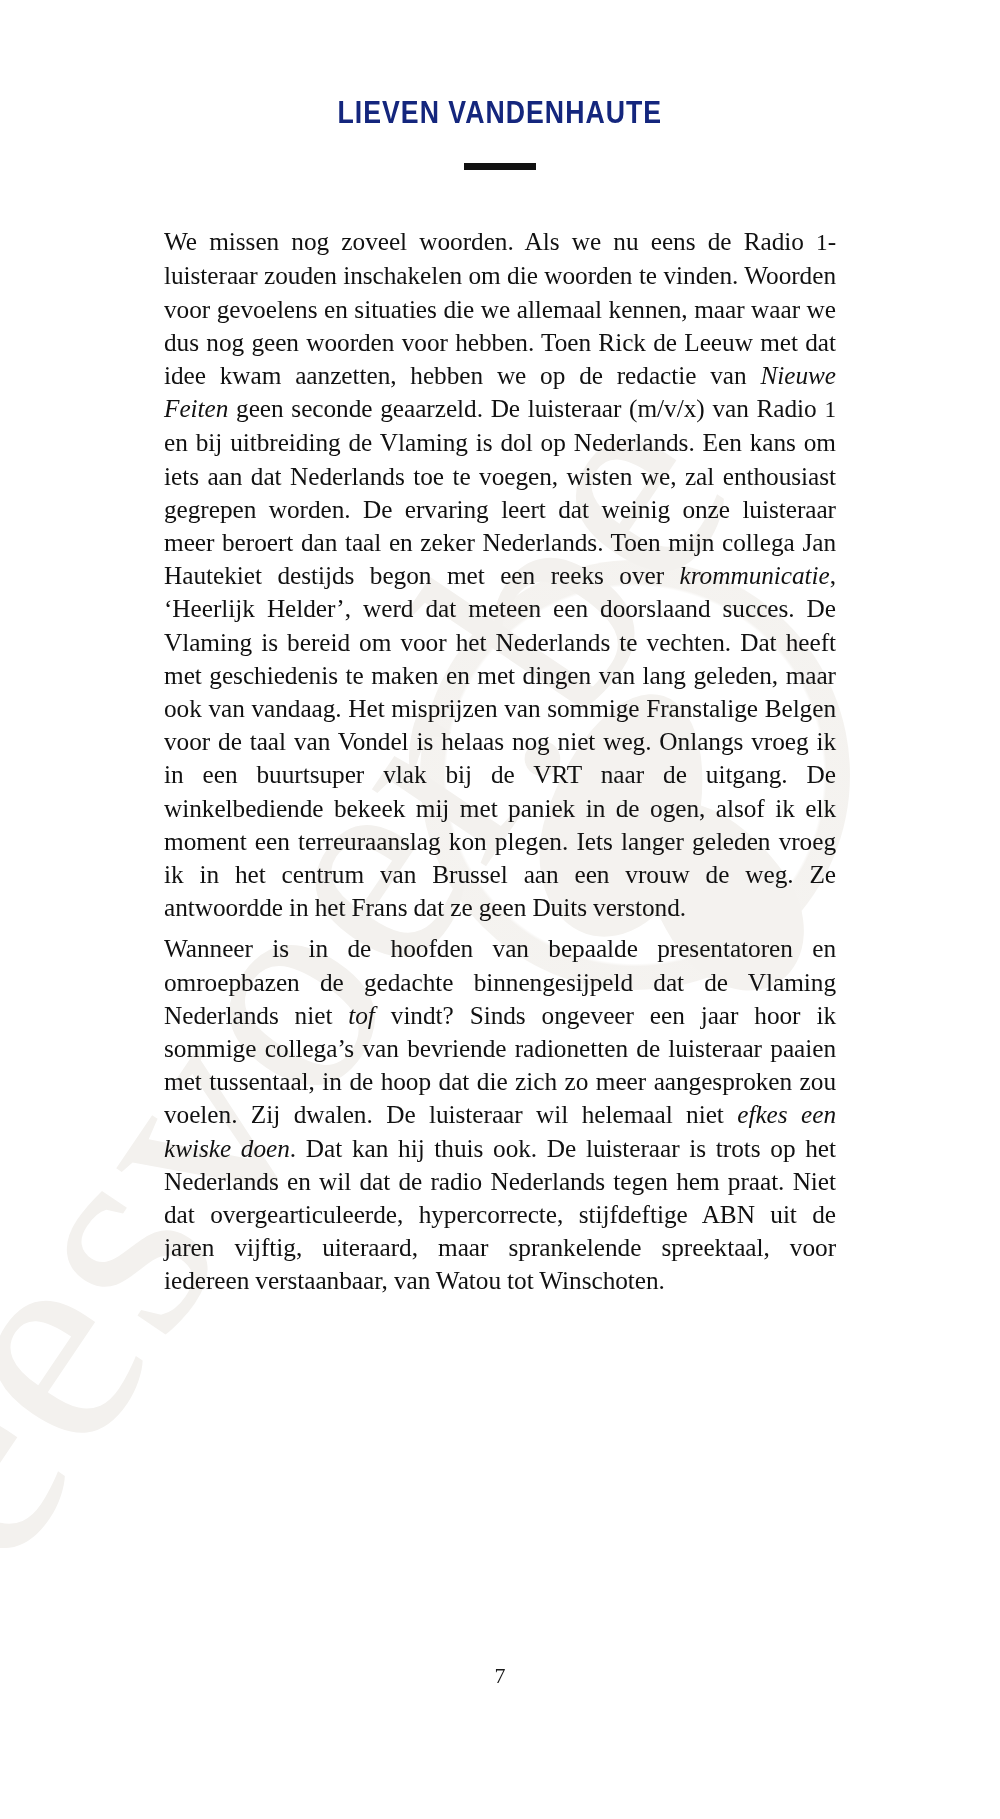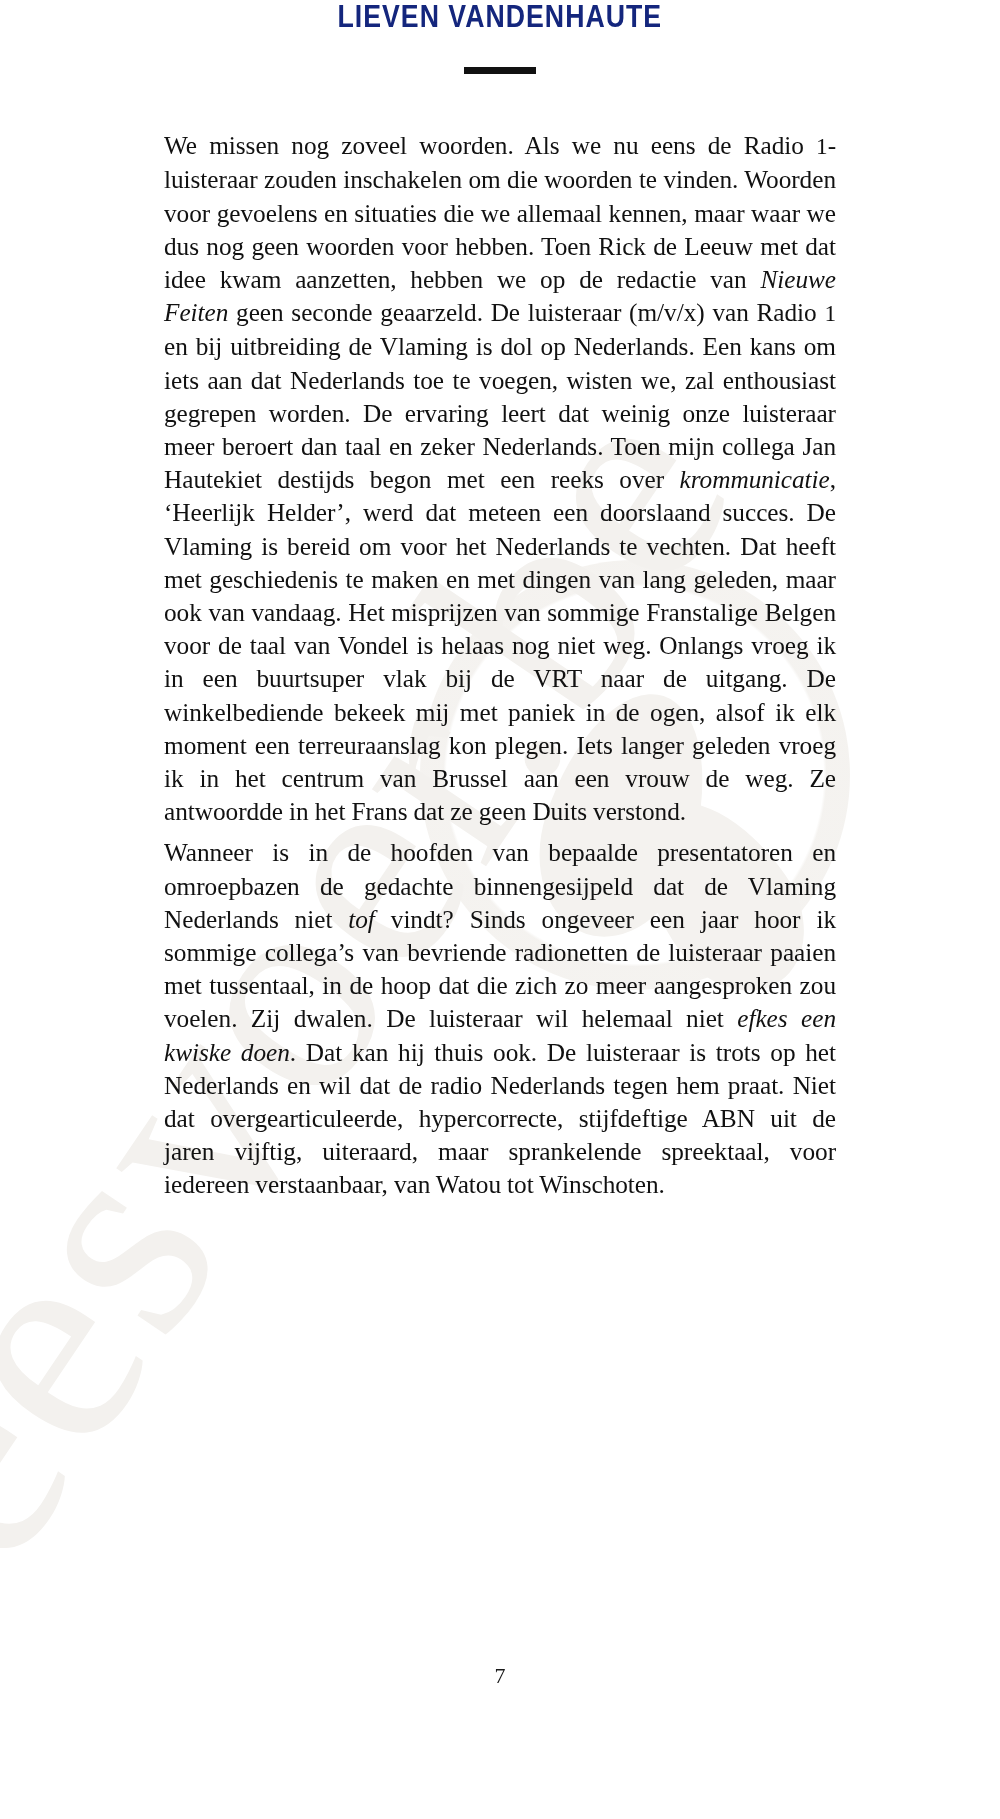--- a/index.html
+++ b/index.html
@@ -71,20 +71,21 @@
     position: relative;
     z-index: 2;
     width: 1000px;
     height: 1819px;
     box-sizing: border-box;
     padding: 0;
   }
 
   .chapter-head {
     text-align: center;
+    padding-top: 96px;
   }
   .chapter-title {
     font-family: "Liberation Sans", "DejaVu Sans", sans-serif;
     font-weight: 700;
     font-size: 31px;
     letter-spacing: 1.2px;
     color: #14267d;
     transform: scaleX(.86);
     transform-origin: center;
     display: inline-block;

